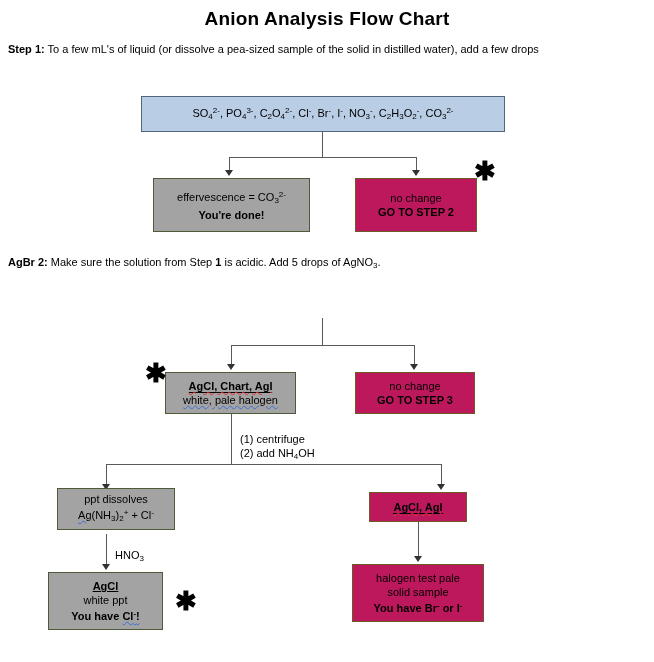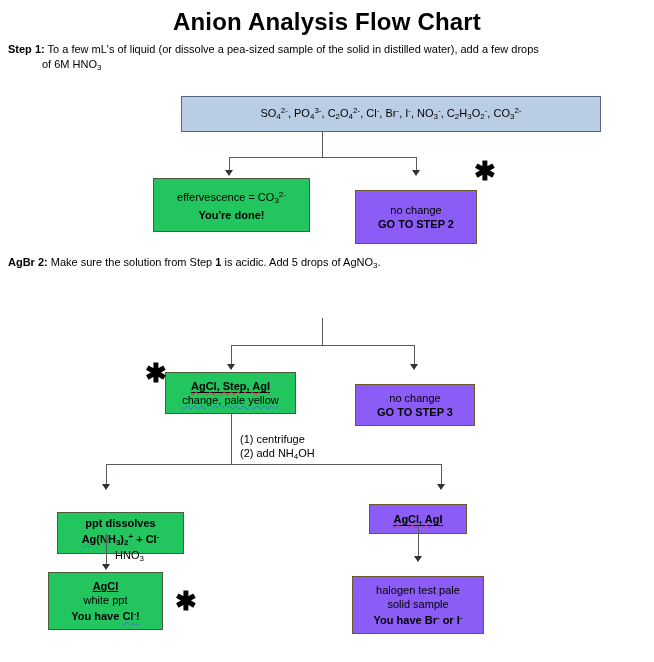--- a/index.html
+++ b/index.html
@@ -22,21 +22,21 @@
     height: 662px;
   }
 
   
   .title {
     position: absolute;
     left: 0;
     top: 8px;
     width: 654px;
     text-align: center;
-    font-size: 24px;
+    font-size: 19px;
     font-weight: bold;
     letter-spacing: 0.2px;
   }
 
   
   .step-text {
     position: absolute;
     font-size: 11px;
     line-height: 15px;
     font-weight: normal;
@@ -59,27 +59,26 @@
     display: flex;
     flex-direction: column;
     justify-content: center;
     align-items: center;
   }
   .box-blue {
     background: #b9cde5;
     border: 1.5px solid #53657c;
   }
   .box-green {
-    background: #22c55e;
+    background: #a3a3a3;
     border: 1.5px solid #4d5b3a;
   }
   .box-yellow {
-    background: #8b5cf6;
+    background: #be185d;
     border: 1.5px solid #6b5a27;
-    margin-top: 12px;
   }
   .box .ln { display: block; white-space: nowrap; }
   .b { font-weight: bold; }
   .u { text-decoration: underline; }
   sub { font-size: 8px; vertical-align: -0.25em; }
   sup { font-size: 8px; vertical-align: 0.45em; }
 
   
   .sq-red {
     text-decoration: underline;
@@ -138,24 +137,23 @@
 </head>
 <body>
 
 <div class="page">
 
   <div class="title">Anion Analysis Flow Chart</div>
 
   <div class="step-text" id="step1-text">
     <span class="lbl">Step 1:</span>
     <span>To a few mL's of liquid (or dissolve a pea-sized sample of the solid in distilled water), add a few drops</span>
-    <span class="indent">of 6M HNO<sub>3</sub></span>
-  </div>
-
-  <div class="box box-blue" style="left:141px; top:96px; width:420px; height:36px;margin-left:40px;">
+  </div>
+
+  <div class="box box-blue" style="left:141px; top:96px; width:364px; height:36px;">
     <span class="ln">SO<sub>4</sub><sup>2-</sup>, PO<sub>4</sub><sup>3-</sup>, C<sub>2</sub>O<sub>4</sub><sup>2-</sup>, Cl<sup>-</sup>, Br<sup>-</sup>, I<sup>-</sup>, NO<sub>3</sub><sup>-</sup>, C<sub>2</sub>H<sub>3</sub>O<sub>2</sub><sup>-</sup>, CO<sub>3</sub><sup>2-</sup></span>
   </div>
 
   <div class="vline" style="left:322px; top:132px; height:26px;"></div>
   <div class="hline" style="left:229px; top:157px; width:187px;"></div>
   <div class="vline" style="left:229px; top:157px; height:15px;"></div>
   <div class="vline" style="left:416px; top:157px; height:15px;"></div>
   <div class="arrow" style="left:225px; top:170px;"></div>
   <div class="arrow" style="left:412px; top:170px;"></div>
 
@@ -178,43 +176,43 @@
 
 
   <div class="vline" style="left:322px; top:318px; height:28px;"></div>
   <div class="hline" style="left:231px; top:345px; width:183px;"></div>
   <div class="vline" style="left:231px; top:345px; height:21px;"></div>
   <div class="vline" style="left:414px; top:345px; height:21px;"></div>
   <div class="arrow" style="left:227px; top:364px;"></div>
   <div class="arrow" style="left:410px; top:364px;"></div>
 
   <div class="box box-green" style="left:165px; top:372px; width:131px; height:42px;">
-    <span class="ln b blackline sq-red">AgCl, Step, AgI</span>
-    <span class="ln sq-blue">change, pale yellow</span>
+    <span class="ln b blackline sq-red">AgCl, Chart, AgI</span>
+    <span class="ln sq-blue">white, pale halogen</span>
   </div>
 
   <div class="cursor-star" style="left:145px; top:360px; font-size:26px;">✱</div>
 
   <div class="box box-yellow" style="left:355px; top:372px; width:120px; height:42px;">
     <span class="ln">no change</span>
     <span class="ln b">GO TO STEP 3</span>
   </div>
 
   <div class="vline" style="left:231px; top:414px; height:50px;"></div>
 
   <div class="edge-label" style="left:240px; top:432px;text-align:center;">(1) centrifuge</div>
   <div class="edge-label" style="left:240px; top:446px;">(2) add NH<sub>4</sub>OH</div>
 
   <div class="hline" style="left:106px; top:464px; width:335px;"></div>
   <div class="vline" style="left:106px; top:464px; height:22px;"></div>
   <div class="vline" style="left:441px; top:464px; height:22px;"></div>
   <div class="arrow" style="left:102px; top:484px;"></div>
   <div class="arrow" style="left:437px; top:484px;"></div>
 
-  <div class="box box-green" style="left:57px; top:512px; width:127px; height:42px;font-weight:bold;">
+  <div class="box box-green" style="left:57px; top:488px; width:118px; height:42px;">
     <span class="ln">ppt dissolves</span>
     <span class="ln"><span class="sq-blue">Ag</span>(NH<sub>3</sub>)<sub>2</sub><sup>+</sup> + Cl<sup>-</sup></span>
   </div>
 
   <div class="box box-yellow" style="left:369px; top:492px; width:98px; height:30px;">
     <span class="ln b blackline sq-red">AgCl, AgI</span>
   </div>
 
   <div class="vline" style="left:106px; top:534px; height:32px;"></div>
   <div class="arrow" style="left:102px; top:564px;"></div>

